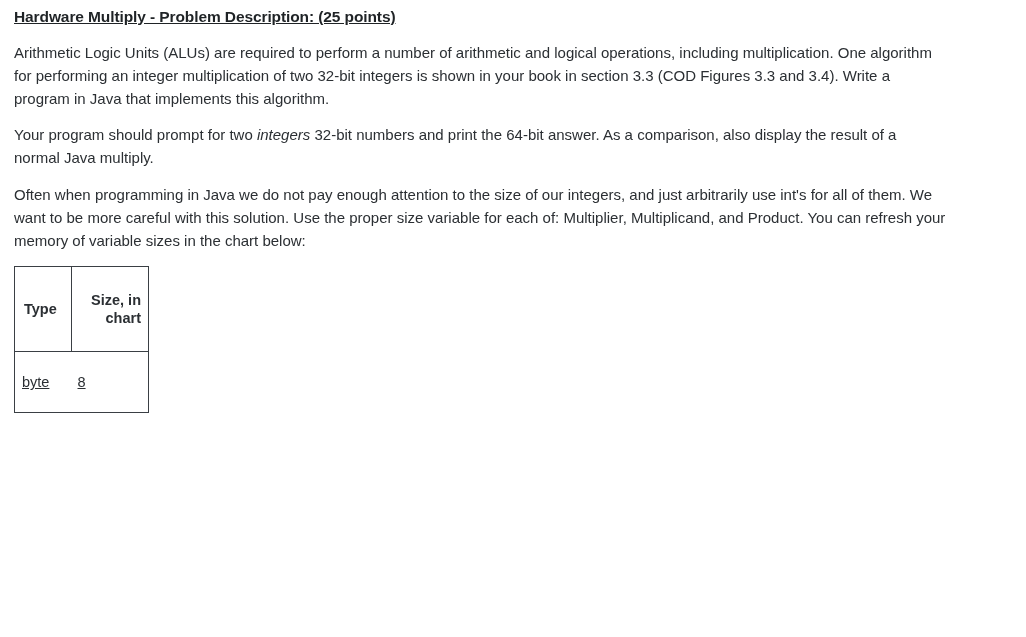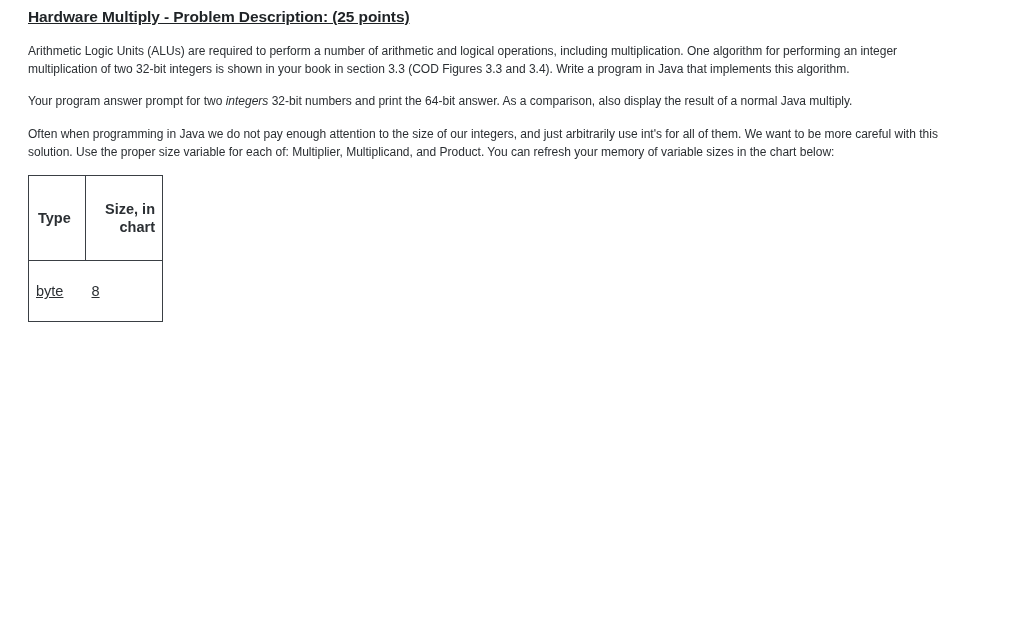--- a/index.html
+++ b/index.html
@@ -16,32 +16,32 @@
   }
   .page {
     position: relative;
     width: 1026px;
     height: 637px;
     overflow: hidden;
     padding: 0;
     box-sizing: border-box;
   }
   .content {
-    padding: 8px 14px 0 28px;
+    padding: 8px 14px 0 14px;
   }
   .doc-title {
     font-size: 15.5px;
     font-weight: bold;
     color: #1f2326;
     text-decoration: underline;
     margin: 0 0 16px 0;
     letter-spacing: -0.1px;
   }
   p.para {
-    font-size: 12px;
+    font-size: 15px;
     line-height: 1.52;
     margin: 0 0 14px 0;
     color: #2b2f33;
     max-width: 935px;
   }
   p.para.narrow { max-width: 930px; }
   em { font-style: italic; }
 
   table.size-table {
     border-collapse: collapse;
@@ -98,21 +98,21 @@
 </head>
 <body>
 
 <div class="page">
   <div class="content">
 
     <h1 class="doc-title">Hardware Multiply - Problem Description: (25 points)</h1>
 
     <p class="para">Arithmetic Logic Units (ALUs) are required to perform a number of arithmetic and logical operations, including multiplication. One algorithm for performing an integer multiplication of two 32-bit integers is shown in your book in section 3.3 (COD Figures 3.3 and 3.4). Write a program in Java that implements this algorithm.</p>
 
-    <p class="para narrow"><span>Your program answer prompt for two </span><em>integers</em><span> 32-bit numbers and print the 64-bit answer. As a comparison, also display the result of a normal Java multiply.</span></p>
+    <p class="para narrow"><span>Your program should prompt for two </span><em>integers</em><span> 32-bit numbers and print the 64-bit answer. As a comparison, also display the result of a normal Java multiply.</span></p>
 
     <p class="para">Often when programming in Java we do not pay enough attention to the size of our integers, and just arbitrarily use int's for all of them. We want to be more careful with this solution. Use the proper size variable for each of: Multiplier, Multiplicand, and Product. You can refresh your memory of variable sizes in the chart below:</p>
 
     <table class="size-table">
       <thead>
         <tr>
           <th class="th-type">
             <div class="cell-inner">Type</div>
           </th>
           <th class="th-size">

